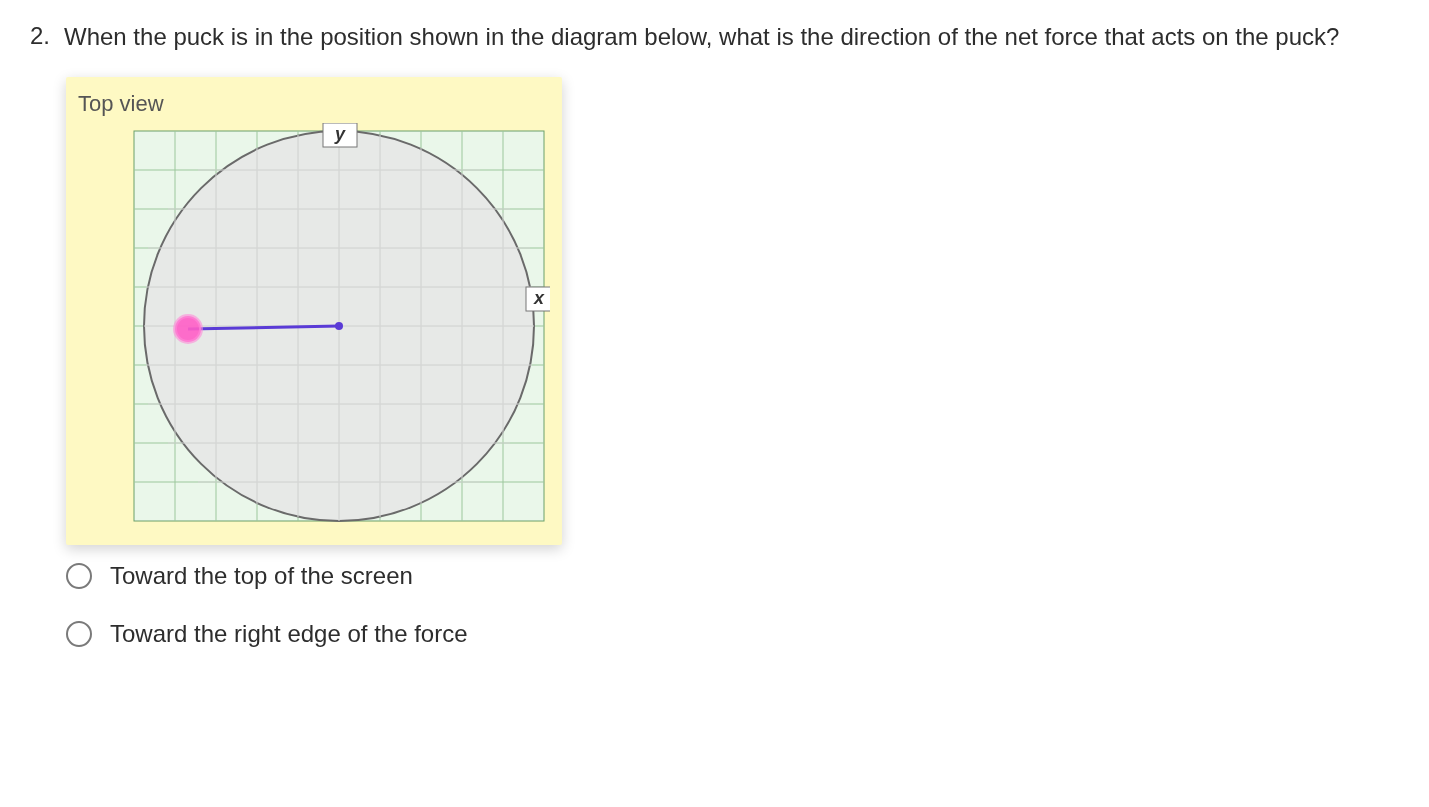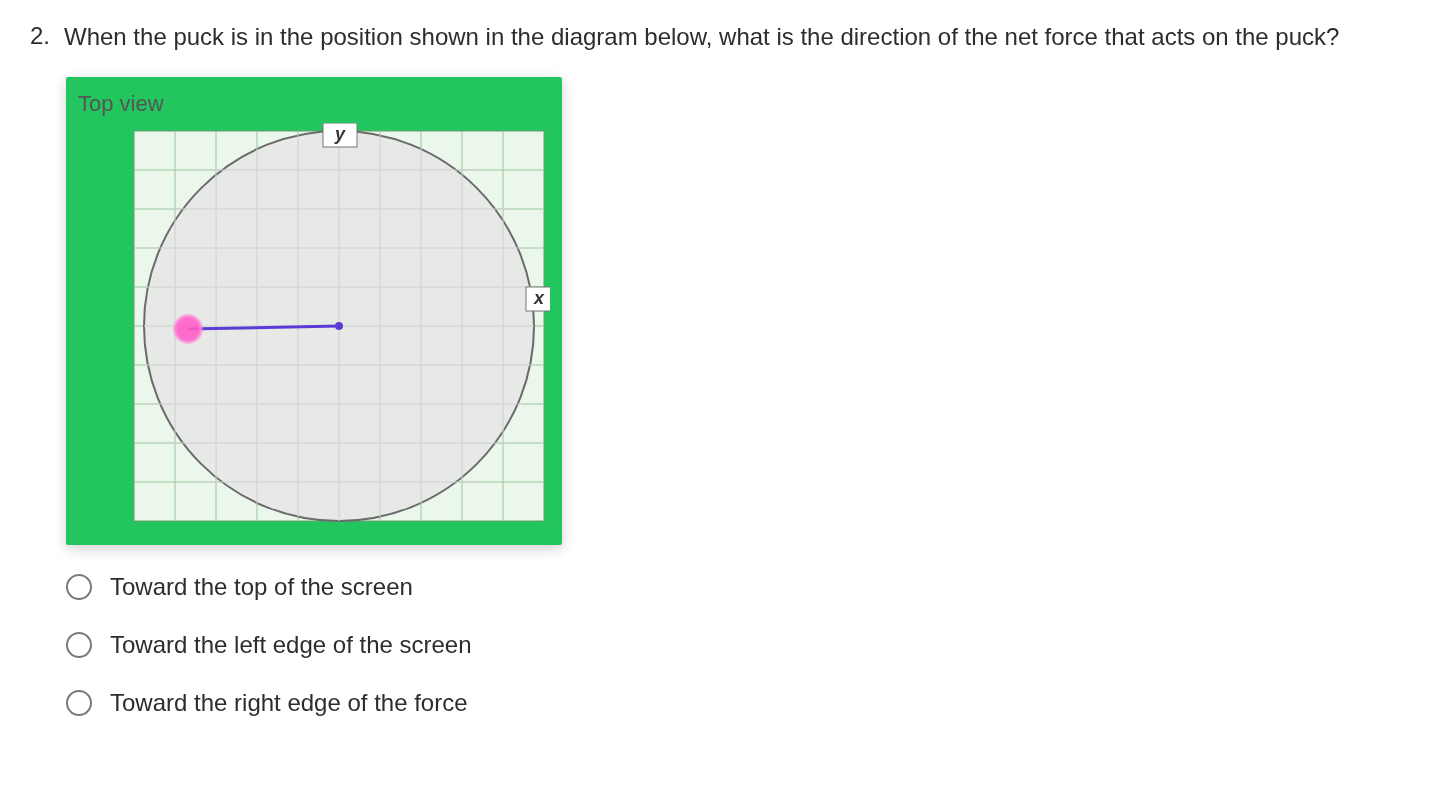--- a/index.html
+++ b/index.html
@@ -28,35 +28,35 @@
     text-align: right;
     padding-top: 2px;
   }
   .q-text {
     flex: 1;
     line-height: 1.45;
   }
   .diagram-card {
     margin-left: 46px;
     width: 496px;
-    background: #22c55e;
+    background: #fef9c3;
     padding: 14px 12px 16px 12px;
     box-shadow: 0 4px 14px rgba(0,0,0,0.18);
     border-radius: 2px;
     box-sizing: border-box;
   }
   .diagram-title {
     font-size: 22px;
     color: #555;
     margin-bottom: 6px;
     font-weight: 400;
   }
   .options {
     margin-left: 46px;
-    margin-top: 28px;
+    margin-top: 17px;
   }
   .option {
     display: flex;
     align-items: center;
     gap: 18px;
     margin-bottom: 30px;
     cursor: pointer;
   }
   .radio {
     width: 26px;
@@ -148,21 +148,17 @@
     </svg>
   </div>
 
   <div class="options">
     <div class="option">
       <span class="radio"></span>
       <span class="option-label">Toward the top of the screen</span>
     </div>
     <div class="option">
       <span class="radio"></span>
-      <span class="option-label">Toward the left edge of the screen</span>
-    </div>
-    <div class="option">
-      <span class="radio"></span>
       <span class="option-label">Toward the right edge of the force</span>
     </div>
   </div>
 
 </div>
 
 </body></html>

